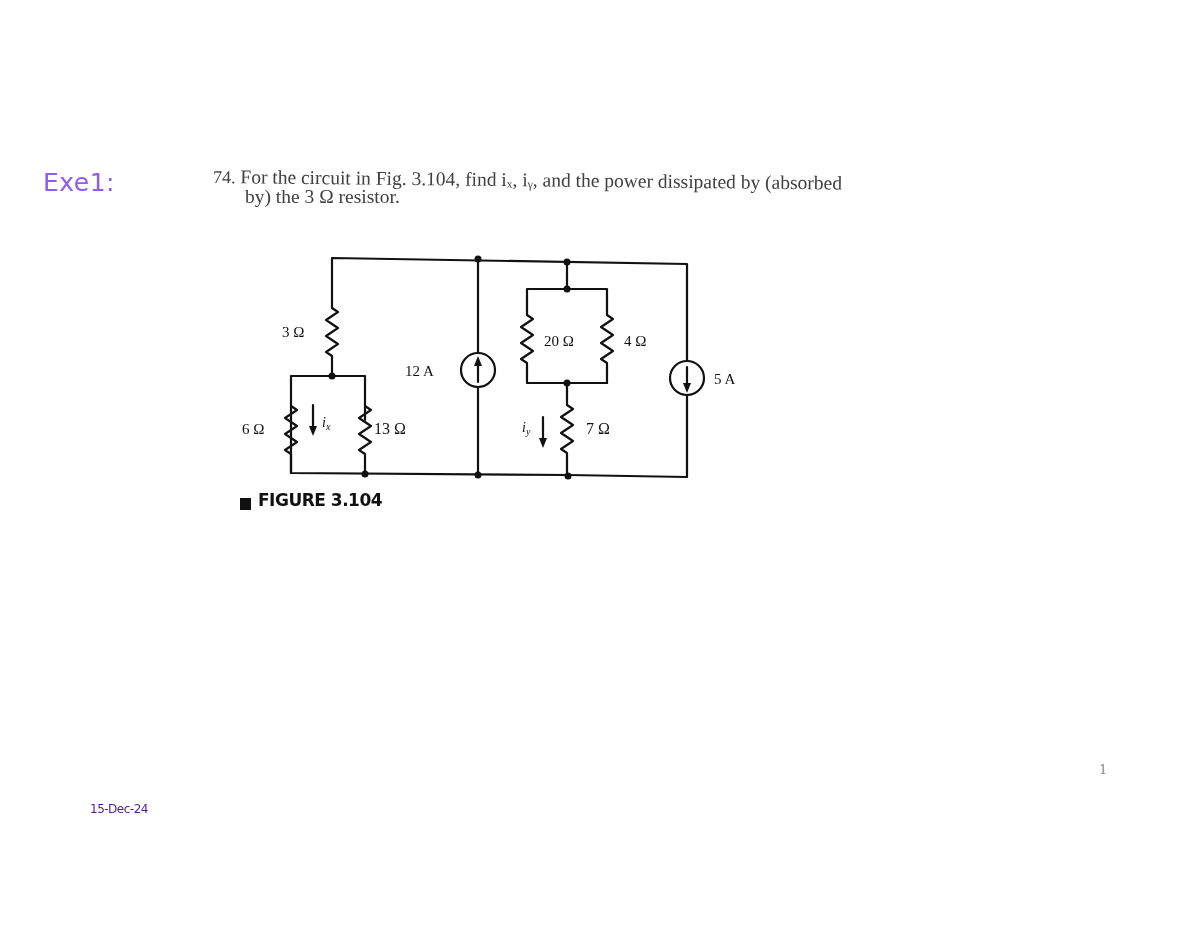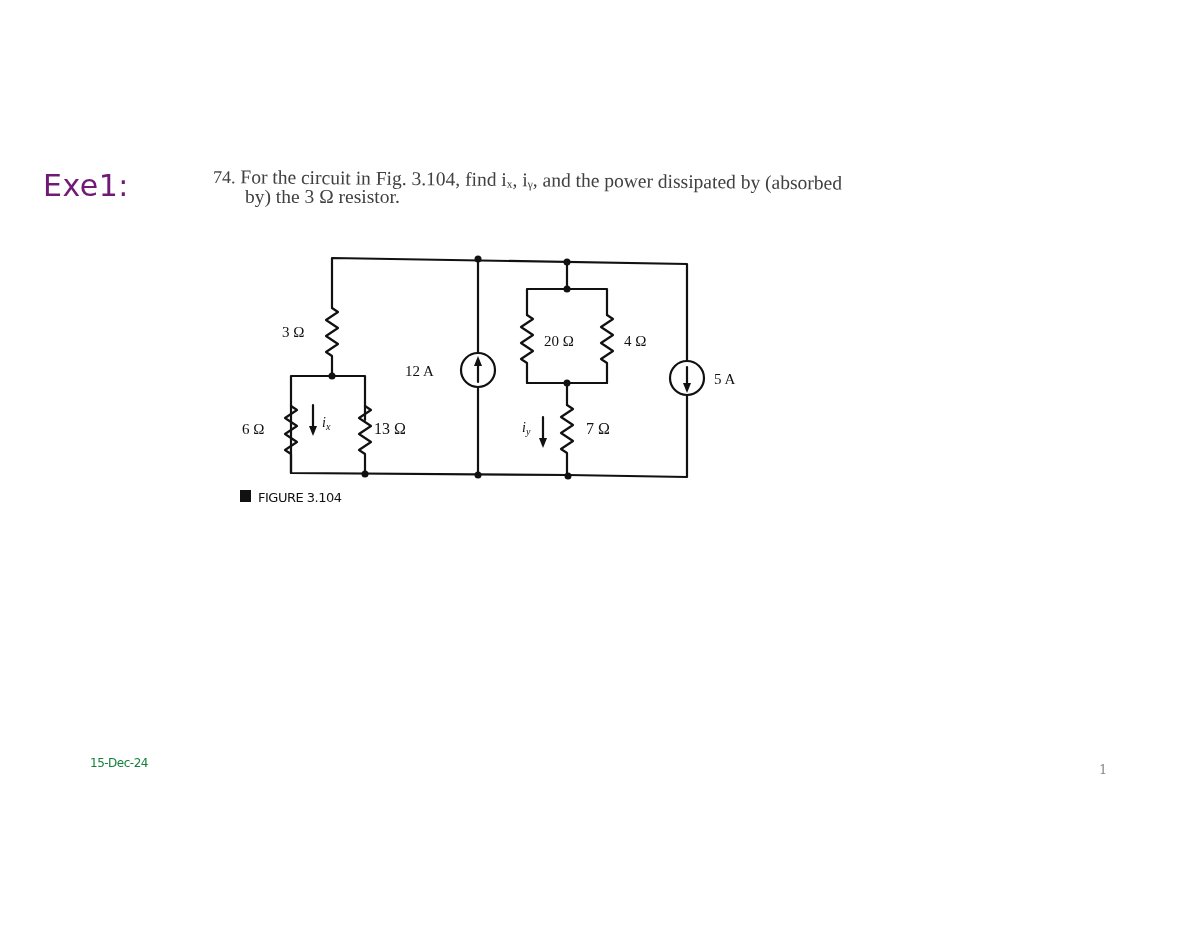--- a/index.html
+++ b/index.html
@@ -1,25 +1,25 @@
 <!DOCTYPE html>
 <html><head>
 <meta charset="utf-8">
 <style>
   html, body { margin:0; padding:0; background:#ffffff; }
   body { width:1200px; height:927px; position:relative; overflow:hidden; font-family:"Liberation Sans", sans-serif; }
-  .slide-title { position:absolute; left:43px; top:168px; font-family:"DejaVu Sans", sans-serif; font-size:30px; color:#701a75; letter-spacing:0.5px; }
+  .slide-title { position:absolute; left:43px; top:168px; font-family:"DejaVu Sans", sans-serif; font-size:25px; color:#8b5cf6; letter-spacing:0.5px; }
   .problem { position:absolute; left:213px; top:166px; width:800px; font-family:"Liberation Serif", serif; color:#404040; }
   .problem .line1 { font-size:19.5px; white-space:nowrap; transform:rotate(0.6deg); transform-origin:left; }
   .problem .line2 { font-size:19.5px; padding-left:32px; margin-top:-2px; white-space:nowrap; }
   .problem .num { font-size:18px; }
   .circuit { position:absolute; left:0; top:0; }
-  .fig-caption { position:absolute; left:240px; top:490px; font-family:"DejaVu Sans", sans-serif; font-weight:normal; font-size:13px; color:#111; letter-spacing:-0.5px; display:flex; align-items:flex-start; }
+  .fig-caption { position:absolute; left:240px; top:490px; font-family:"DejaVu Sans", sans-serif; font-weight:bold; font-size:17px; color:#111; letter-spacing:-0.5px; display:flex; align-items:flex-end; }
   .fig-caption .sq { width:11px; height:12px; background:#111; margin-right:7px; display:inline-block; }
-  .footer-date { position:absolute; left:90px; top:756px; font-family:"DejaVu Sans", sans-serif; font-size:12px; color:#15803d; letter-spacing:-0.5px; }
+  .footer-date { position:absolute; left:90px; top:802px; font-family:"DejaVu Sans", sans-serif; font-size:12px; color:#4c1d95; letter-spacing:-0.5px; }
   .footer-page { position:absolute; left:1099px; top:762px; font-family:"DejaVu Serif", serif; font-size:13px; color:#8a8a8a; }
   svg text { font-family:"Liberation Serif", serif; fill:#111; }
 </style>
 </head>
 <body>
 
 <div class="slide-title">Exe1:</div>
 
 <div class="problem">
   <div class="line1"><span class="num">74.</span> <span>For the circuit in Fig. 3.104, find iₓ, iᵧ, and the power dissipated by (absorbed</span></div>

